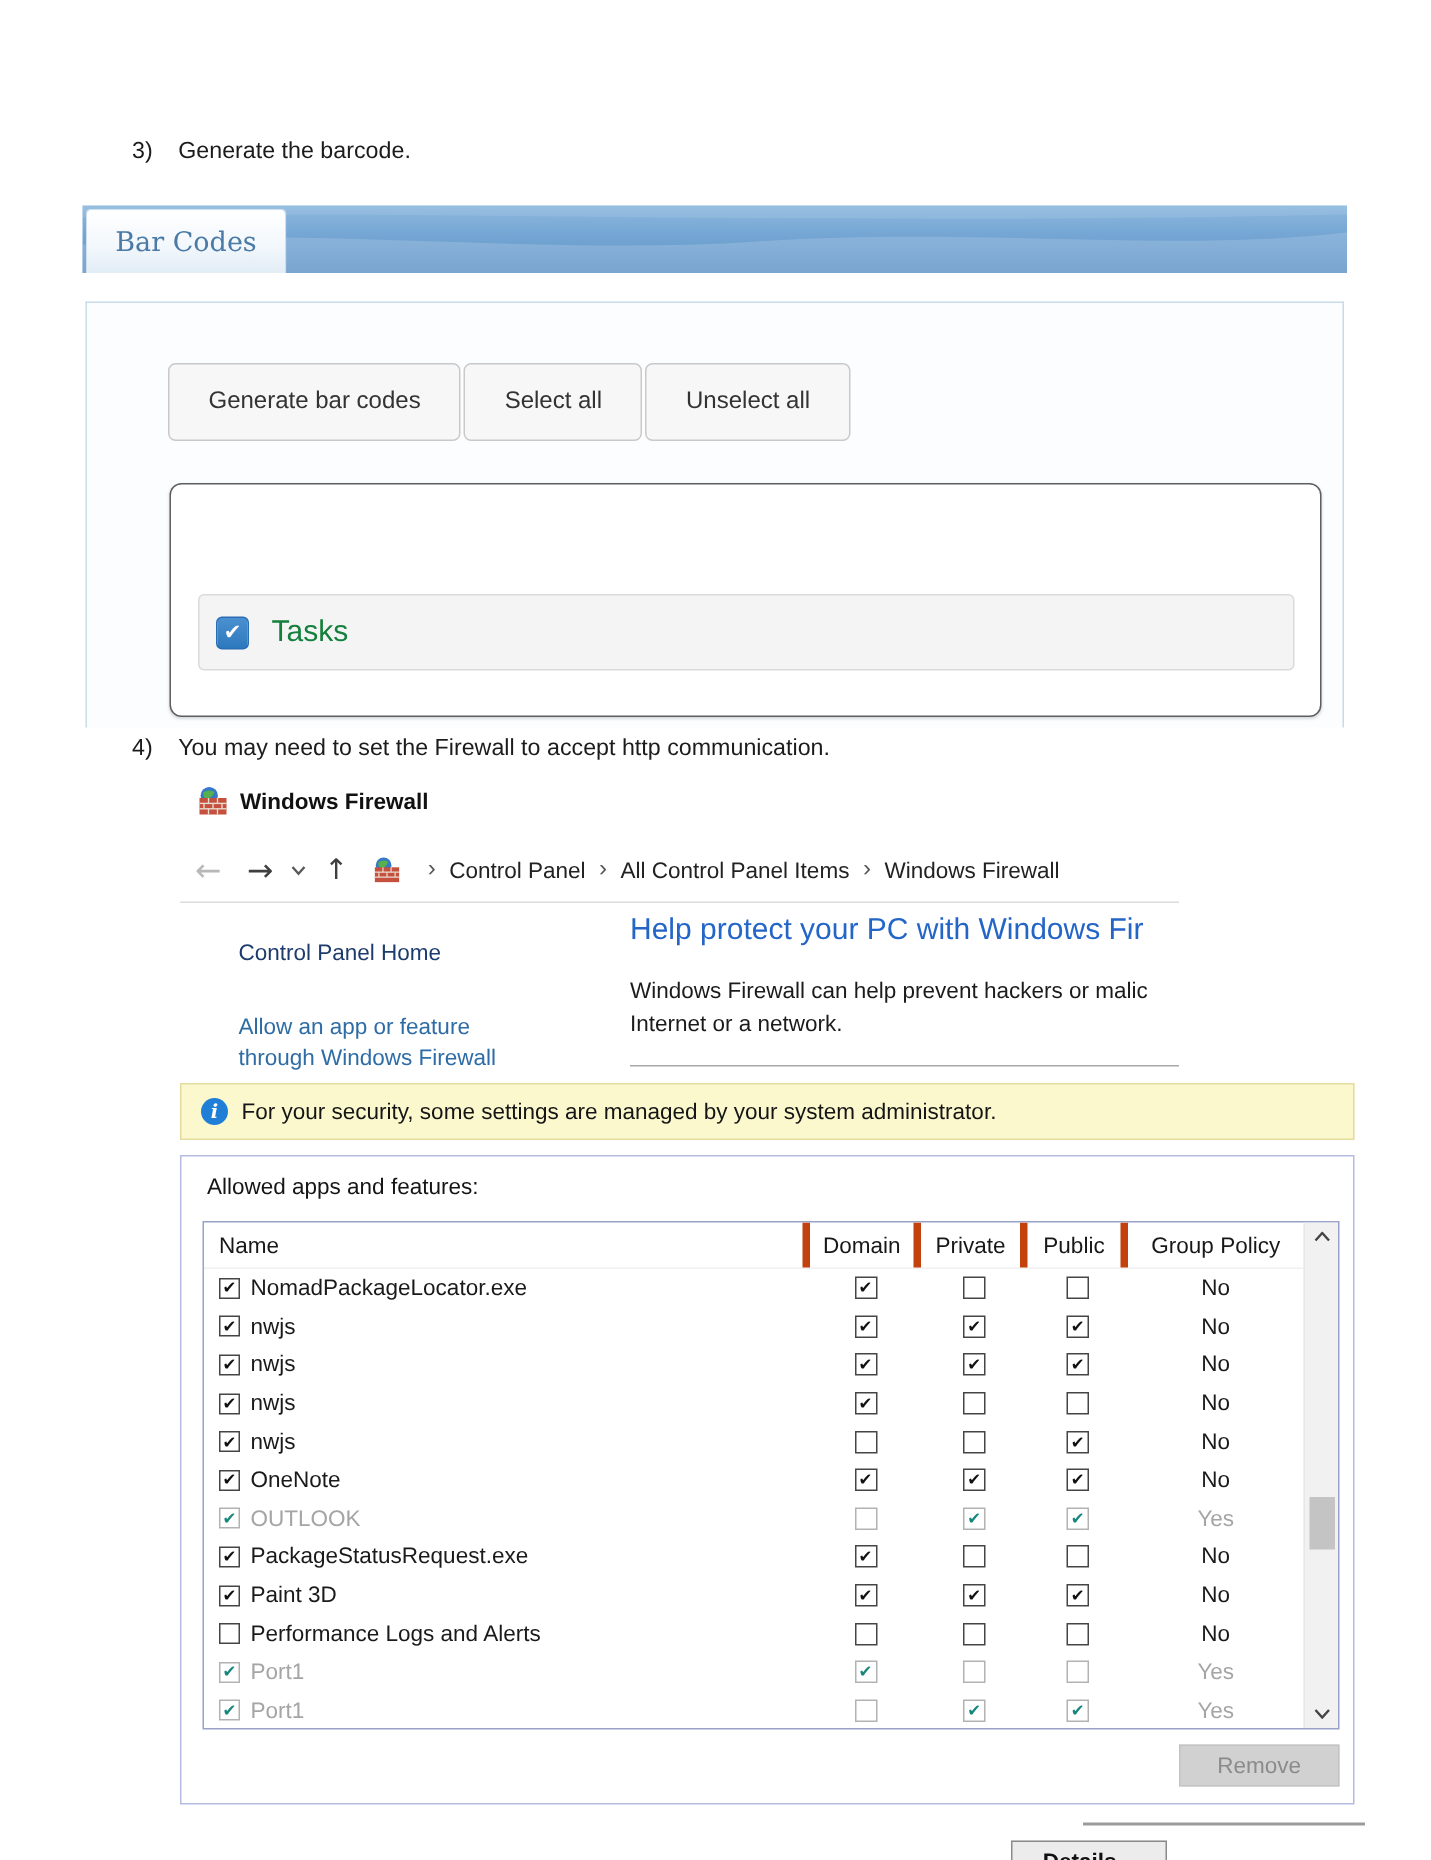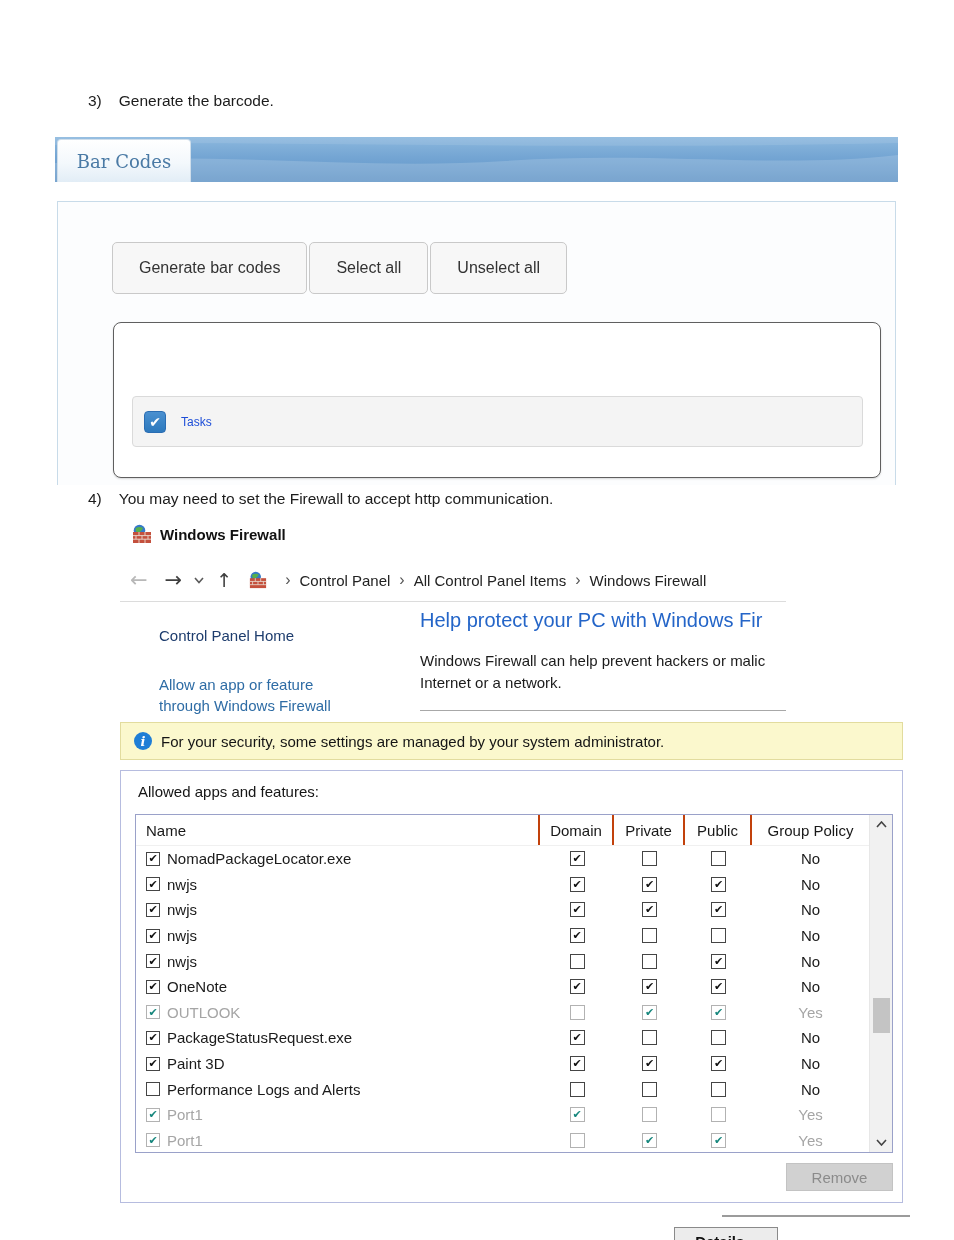--- a/index.html
+++ b/index.html
@@ -38,21 +38,21 @@
   #prov-header{position:relative;height:47px;
     background:linear-gradient(180deg,var(--panel-header-top) 0%,#6fa3d4 50%,var(--panel-header-bottom) 100%);
     display:flex;align-items:center;justify-content:center;overflow:hidden}
   #prov-title{font-family:"DejaVu Serif","Liberation Serif",serif;font-weight:bold;font-size:23px;color:#fff;
     text-shadow:0 1px 2px rgba(0,0,0,.3);position:relative;z-index:2}
   #task-row{position:absolute;left:18px;top:73px;width:731px;height:51px;background:#f4f4f4;
     border:1px solid #dadada;border-radius:4px;display:flex;align-items:center;padding-left:11px;gap:15px}
   #task-cb{width:22px;height:22px;border-radius:4px;border:1px solid #2a6db3;
     background:linear-gradient(180deg,#4a90d0,#2d79bd);display:flex;align-items:center;justify-content:center;
     color:#fff;font-size:14px;font-weight:bold;cursor:pointer}
-  #task-label{font-size:12px;color:#1d4ed8}
+  #task-label{font-size:20px;color:#15803d}
 
   
   #fw-title{position:absolute;left:132px;top:524px;display:flex;align-items:center;gap:8px;
     font-size:15px;font-weight:600;color:#111}
   #fw-nav{position:absolute;left:130px;top:560px;height:40px;display:flex;align-items:center}
   .nav-arrow{font-size:21px;line-height:1;font-family:"DejaVu Sans",sans-serif;cursor:pointer}
   #nav-back{color:#b8b8b8;margin-right:17px}
   #nav-fwd{color:#3f3f3f;margin-right:12px}
   #nav-chevron{margin-right:12px;cursor:pointer;display:flex;align-items:center}
   #nav-up{color:#3f3f3f;margin-right:17px;font-size:19px}
@@ -79,21 +79,21 @@
     font-family:"DejaVu Serif",serif;font-style:italic;font-weight:bold;font-size:13px}
   #notice-text{font-size:15px;color:#151515}
 
   #fw-panel{position:absolute;left:120px;top:770px;width:783px;height:433px;background:#fff;
     border:1px solid var(--outer-border)}
   #allowed-label{position:absolute;left:138px;top:783px;font-size:15px;color:#151515}
   #listview{position:absolute;left:135px;top:814px;width:758px;height:339px;background:#fff;
     border:1px solid var(--list-border);overflow:hidden}
   #lv-header{display:flex;height:31px;align-items:stretch;border-bottom:1px solid #f0f0f0}
   .hcell{display:flex;align-items:center;justify-content:center;font-size:15px;color:#181818;
-    border-right:2px solid #c2410c}
+    border-right:5px solid #c2410c}
   .hcell.name{width:404px;justify-content:flex-start;padding-left:10px}
   .hcell.domain{width:74px}.hcell.private{width:71px}.hcell.public{width:67px}
   .hcell.policy{width:117px;border-right:none}
   #fw-rows{position:absolute;left:0;top:31px;width:733px}
   .lv-row{display:flex;height:25.6px;align-items:center;cursor:default}
   .cell{display:flex;align-items:center;height:100%}
   .name-cell{width:404px;padding-left:10px;gap:7px;overflow:hidden}
   .nm{font-size:15px;color:#1a1a1a;white-space:nowrap}
   .chk-cell{justify-content:center}
   .chk-cell.domain{width:74px}.chk-cell.private{width:71px}.chk-cell.public{width:67px}

